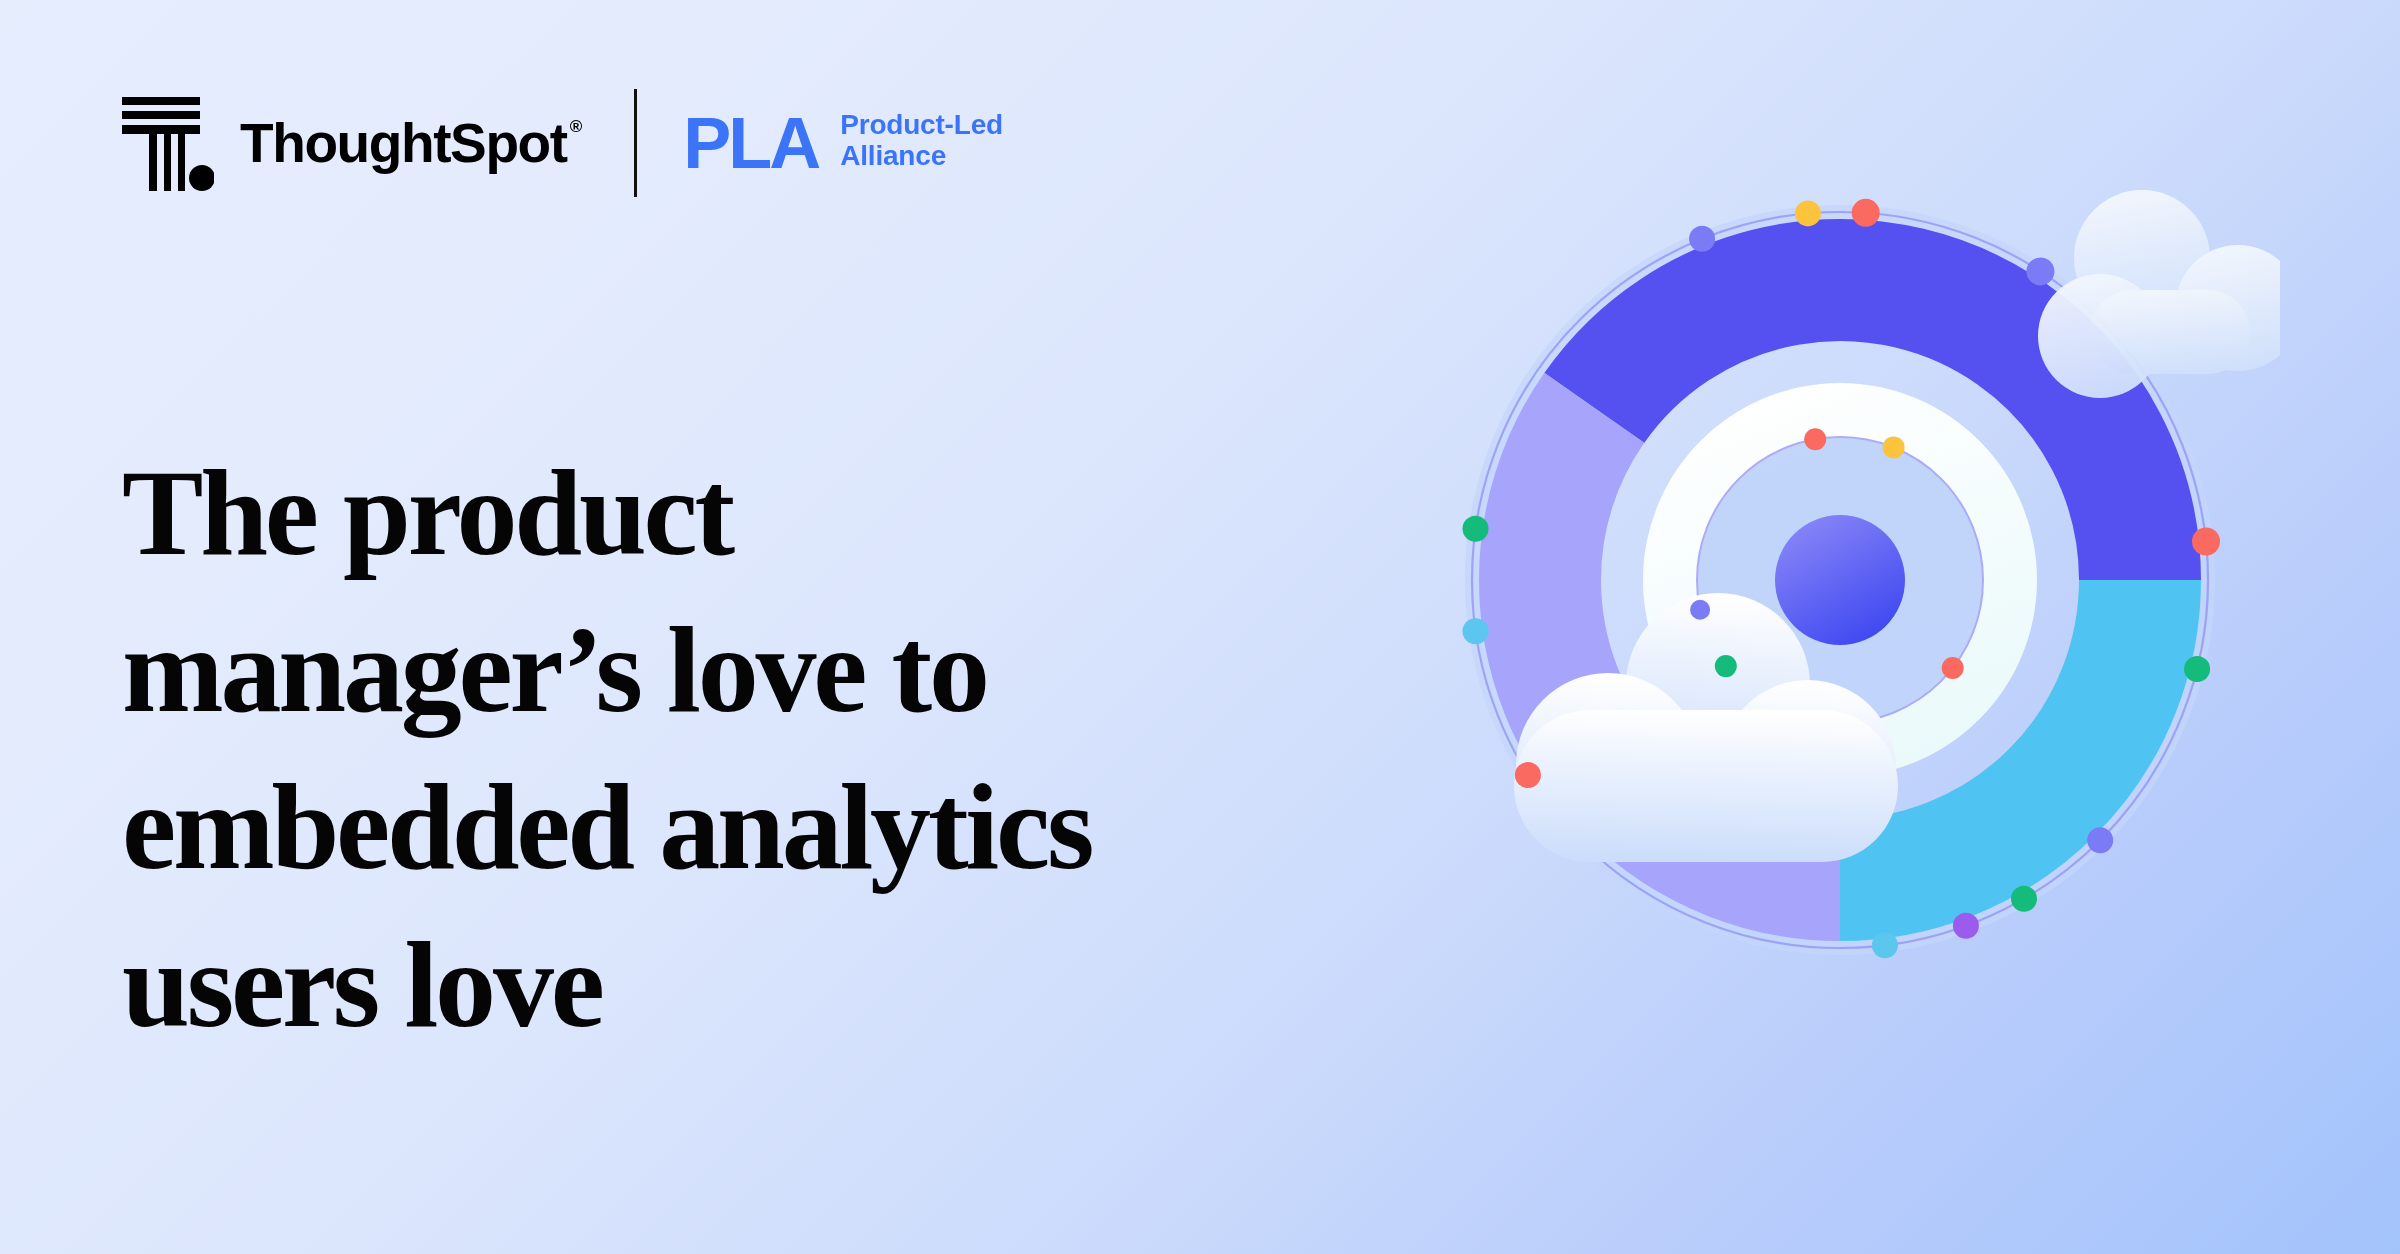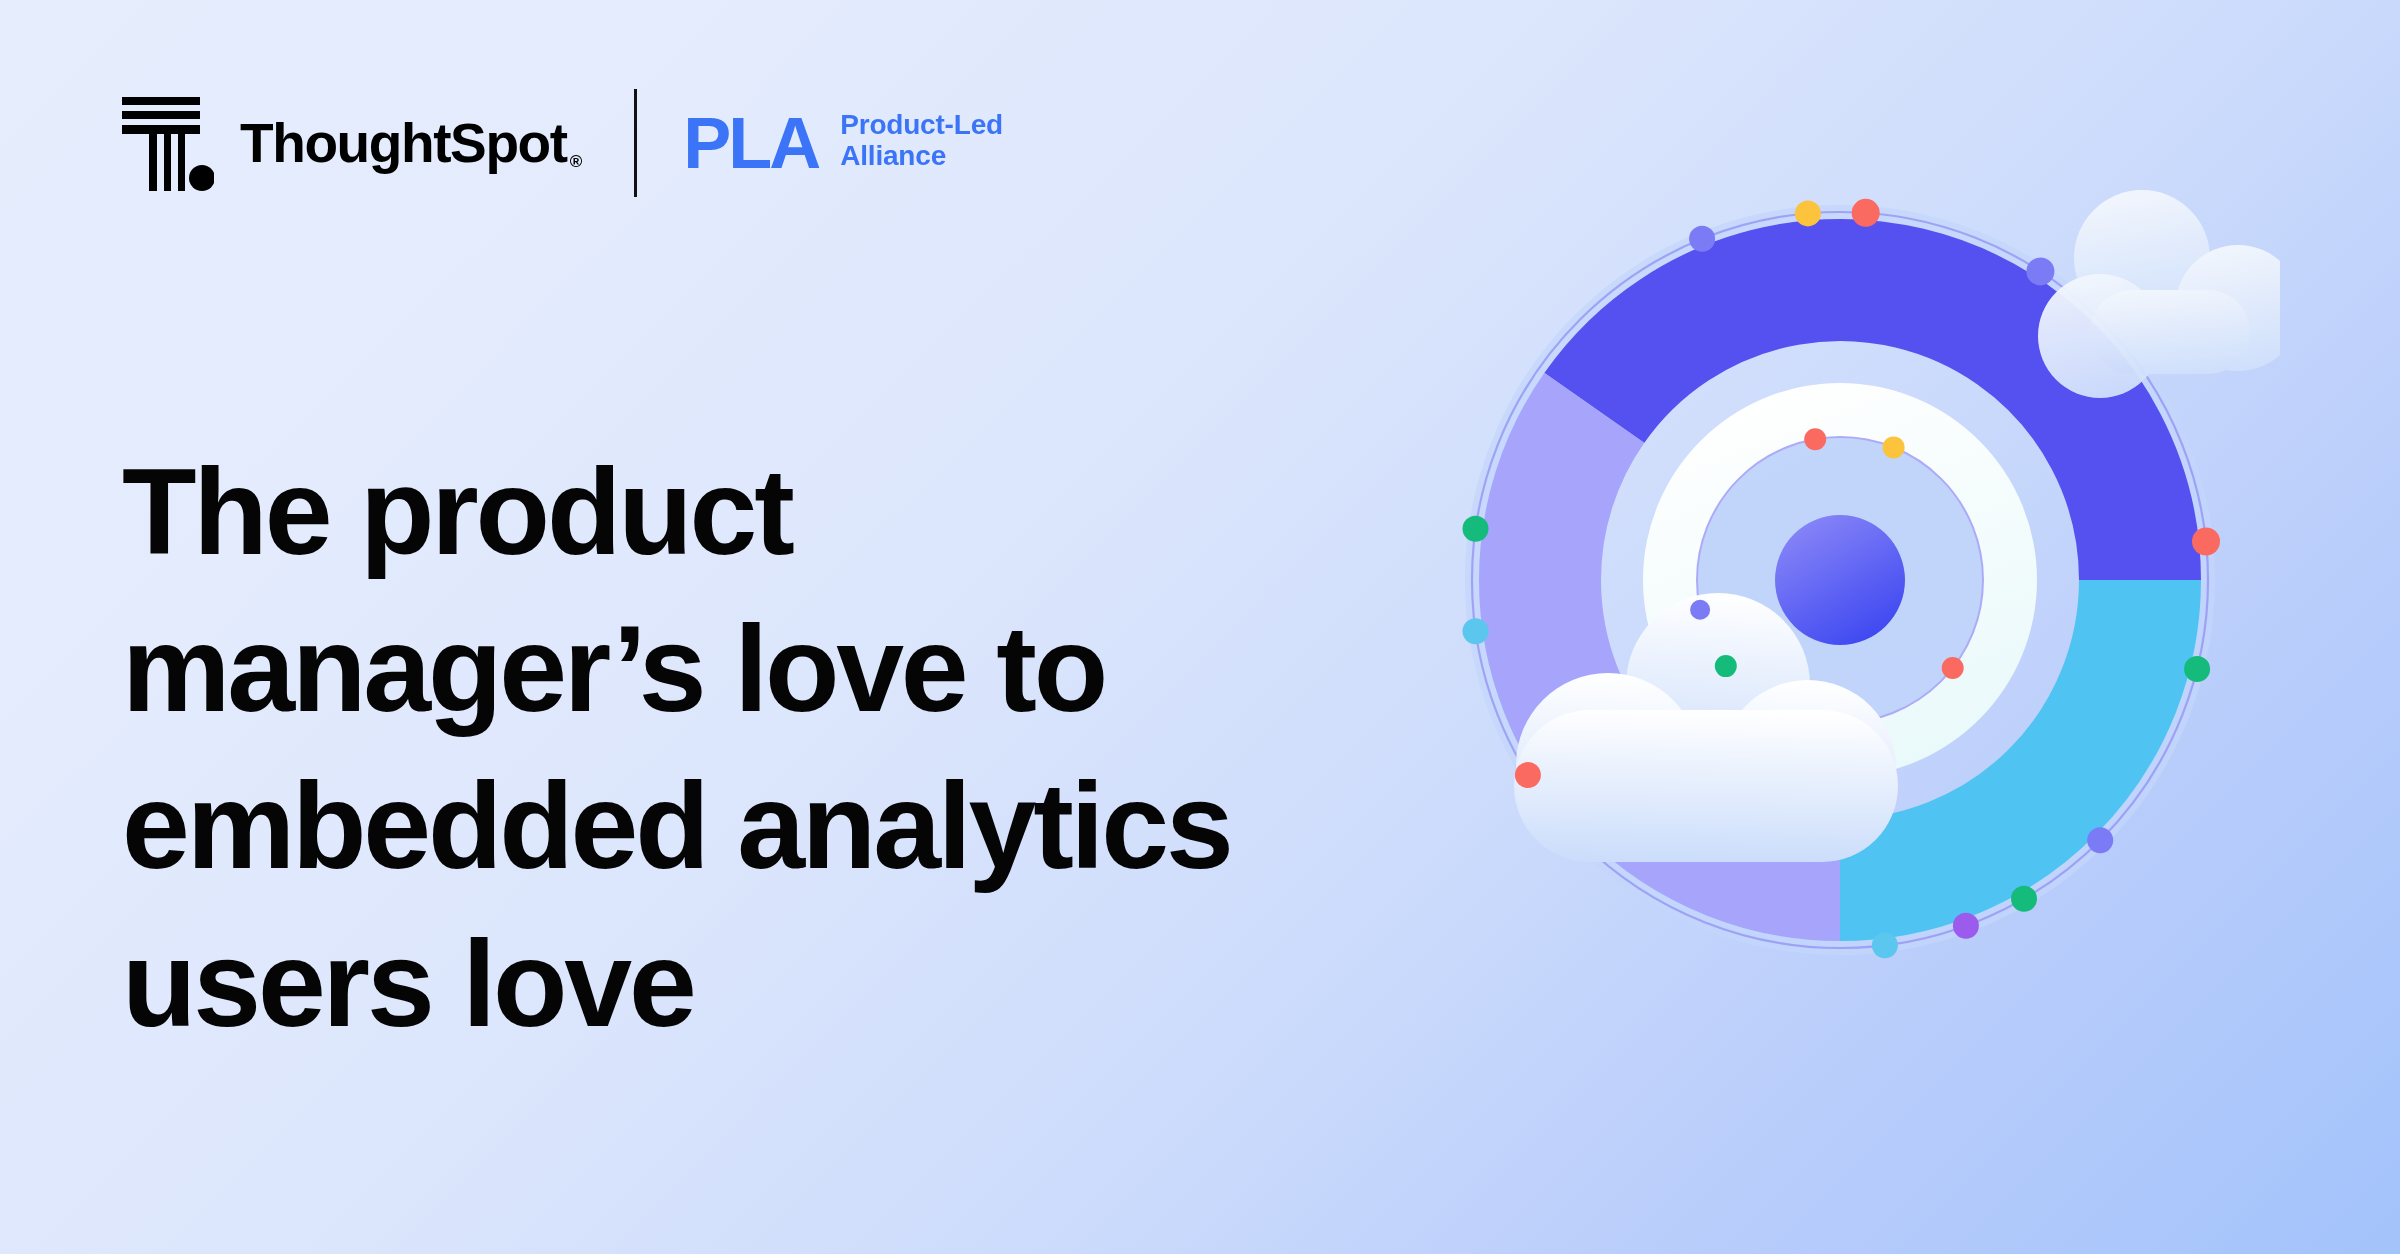--- a/index.html
+++ b/index.html
@@ -45,21 +45,21 @@
     align-items: center;
   }
   #ts-logo {
     display: flex;
     align-items: center;
     gap: 26px;
   }
   #ts-mark { width: 92px; height: 96px; display: block; }
   #ts-wordmark {
     display: flex;
-    align-items: flex-end;
+    align-items: flex-start;
     color: #000000;
   }
   #ts-wordmark .word {
     font-size: 55px;
     font-weight: 700;
     letter-spacing: -1.4px;
     line-height: 1;
     color: #000;
   }
   #ts-wordmark .reg {
@@ -106,21 +106,21 @@
     position: absolute;
     left: 122px;
     top: 352px;
     width: 1280px;
     color: #050505;
     font-size: 122px;
     font-weight: 700;
     line-height: 1.29;
     letter-spacing: -3.2px;
   }
-  #headline .hl-line { display: block; white-space: nowrap; }
+  #headline .hl-line { display: block; white-space: nowrap; font-family: Liberation Serif, serif; }
 </style>
 </head>
 <body>
 
 <div id="canvas">
 
   <div id="graphic">
     <svg viewBox="0 0 880 880" xmlns="http://www.w3.org/2000/svg">
       <defs>
         <linearGradient id="gCenter" x1="0.2" y1="0" x2="0.8" y2="1">

